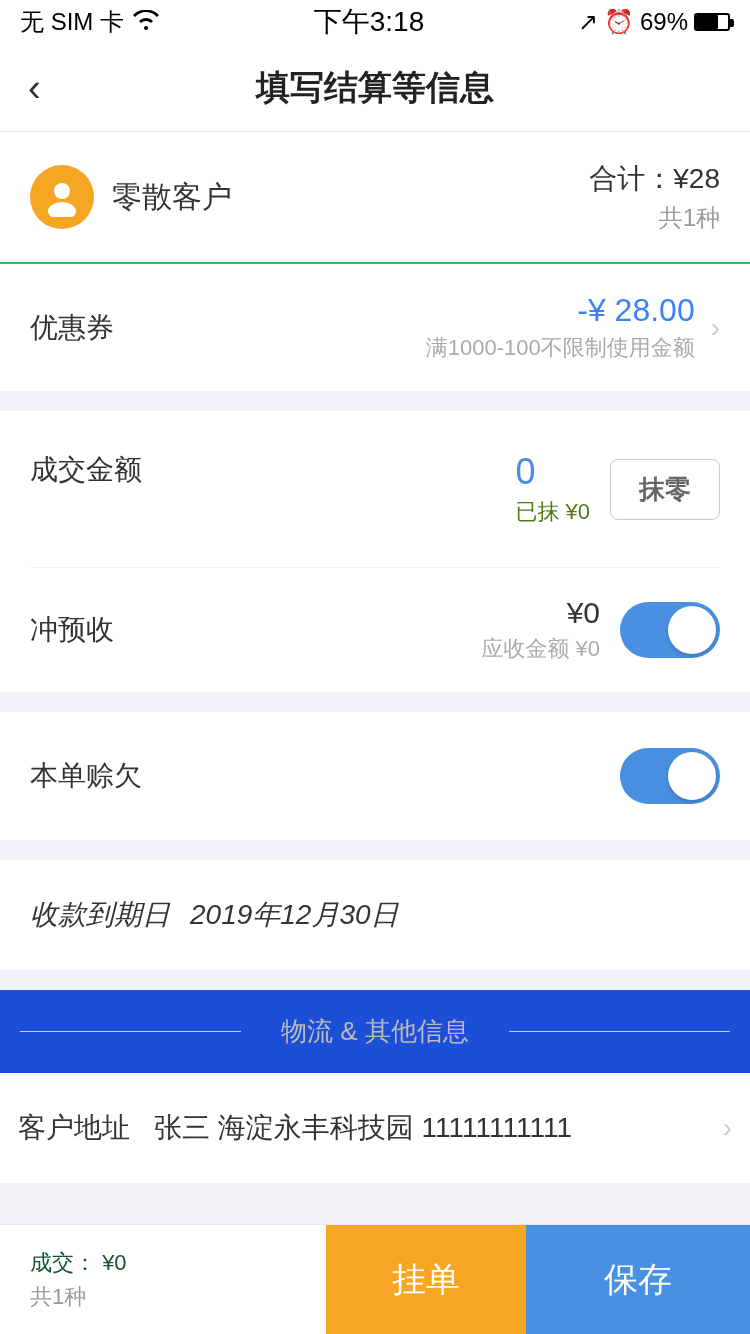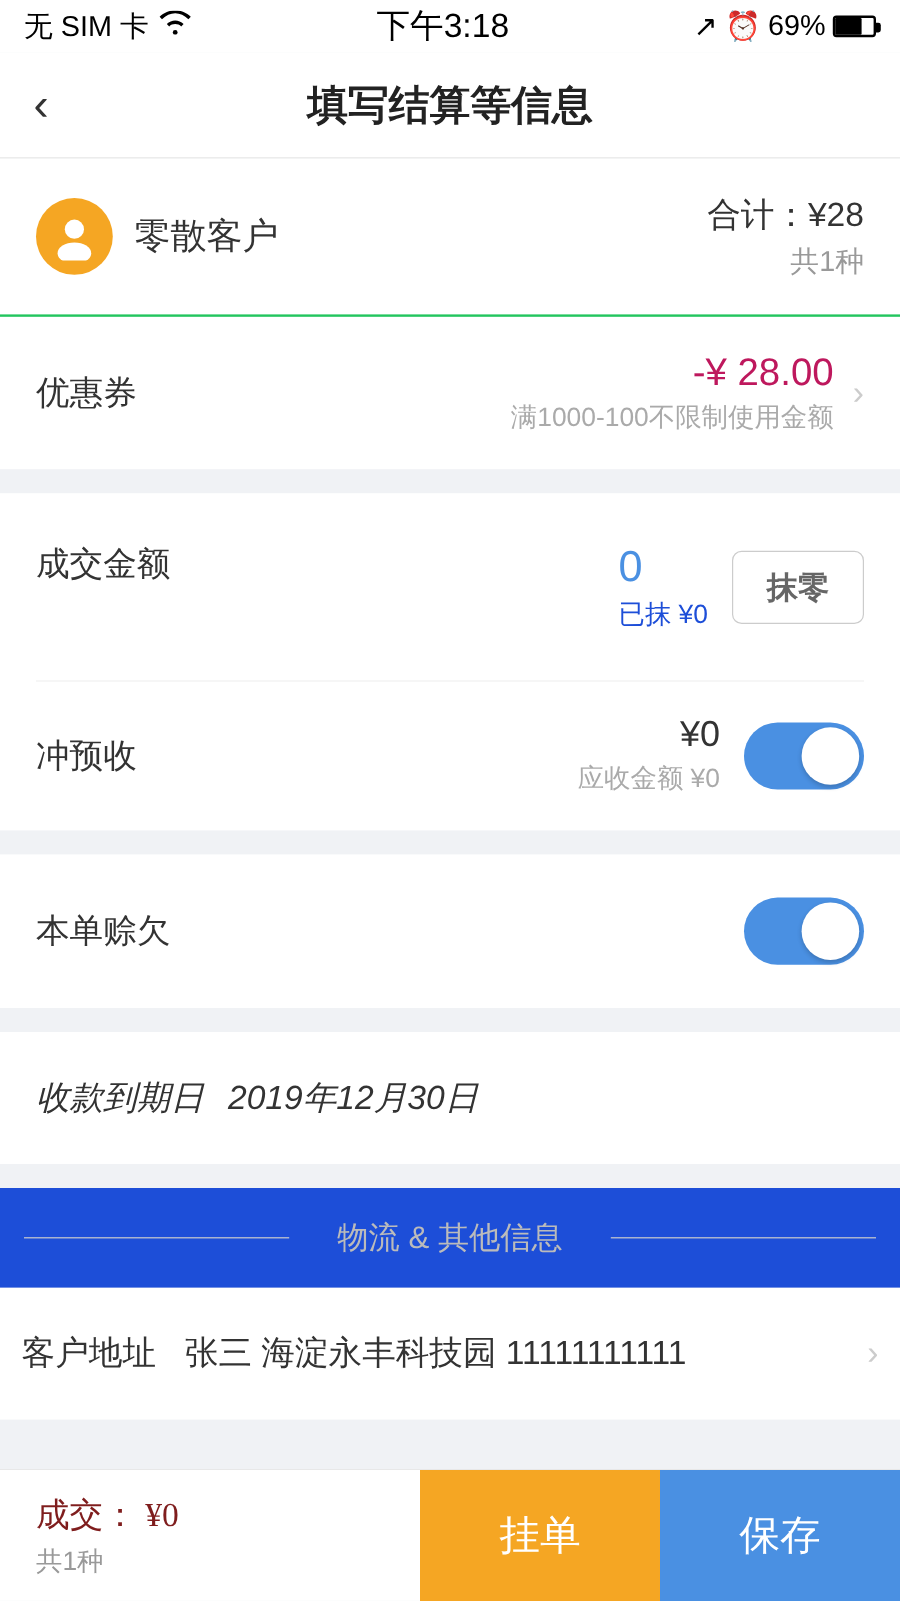--- a/index.html
+++ b/index.html
@@ -121,21 +121,21 @@
     .row-right {
       display: flex;
       align-items: center;
       gap: 16px;
     }
     .row-value-block {
       text-align: right;
     }
     .coupon-amount {
       font-size: 32px;
-      color: #be185d;
+      color: #3b82f6;
       font-weight: 500;
     }
     .coupon-desc {
       font-size: 22px;
       color: #aaa;
       margin-top: 4px;
     }
     .chevron-right {
       color: #ccc;
       font-size: 28px;
@@ -166,21 +166,21 @@
       border-radius: 8px;
       padding: 12px 28px;
       font-size: 26px;
       color: #666;
       background: #fff;
       cursor: pointer;
       font-weight: bold;
     }
     .sub-text {
       font-size: 22px;
-      color: #1d4ed8;
+      color: #4d7c0f;
       margin-top: 4px;
       text-align: right;
     }
 
     
     .prepay-row {
       display: flex;
       align-items: center;
       justify-content: space-between;
       padding: 28px 0;
@@ -305,42 +305,41 @@
       display: flex;
       align-items: center;
       background: #fff;
       border-top: 1px solid #e8e8e8;
     }
     .bottom-info {
       flex: 1;
       padding: 0 30px;
     }
     .bottom-transaction {
-      font-size: 28px;
-      color: #7f1d1d;
-      font-family: Liberation Serif, serif;
+      font-size: 22px;
+      color: #14532d;
     }
     .bottom-count {
       font-size: 22px;
       color: #999;
       margin-top: 4px;
     }
     .bottom-btn-hang {
       width: 200px;
       height: 110px;
       background: #f5a623;
       display: flex;
       align-items: center;
       justify-content: center;
       font-size: 34px;
       color: #fff;
       cursor: pointer;
     }
     .bottom-btn-save {
-      width: 200px;
+      width: 224px;
       height: 110px;
       background: #4a90e2;
       display: flex;
       align-items: center;
       justify-content: center;
       font-size: 34px;
       color: #fff;
       cursor: pointer;
     }
     .battery-icon {

